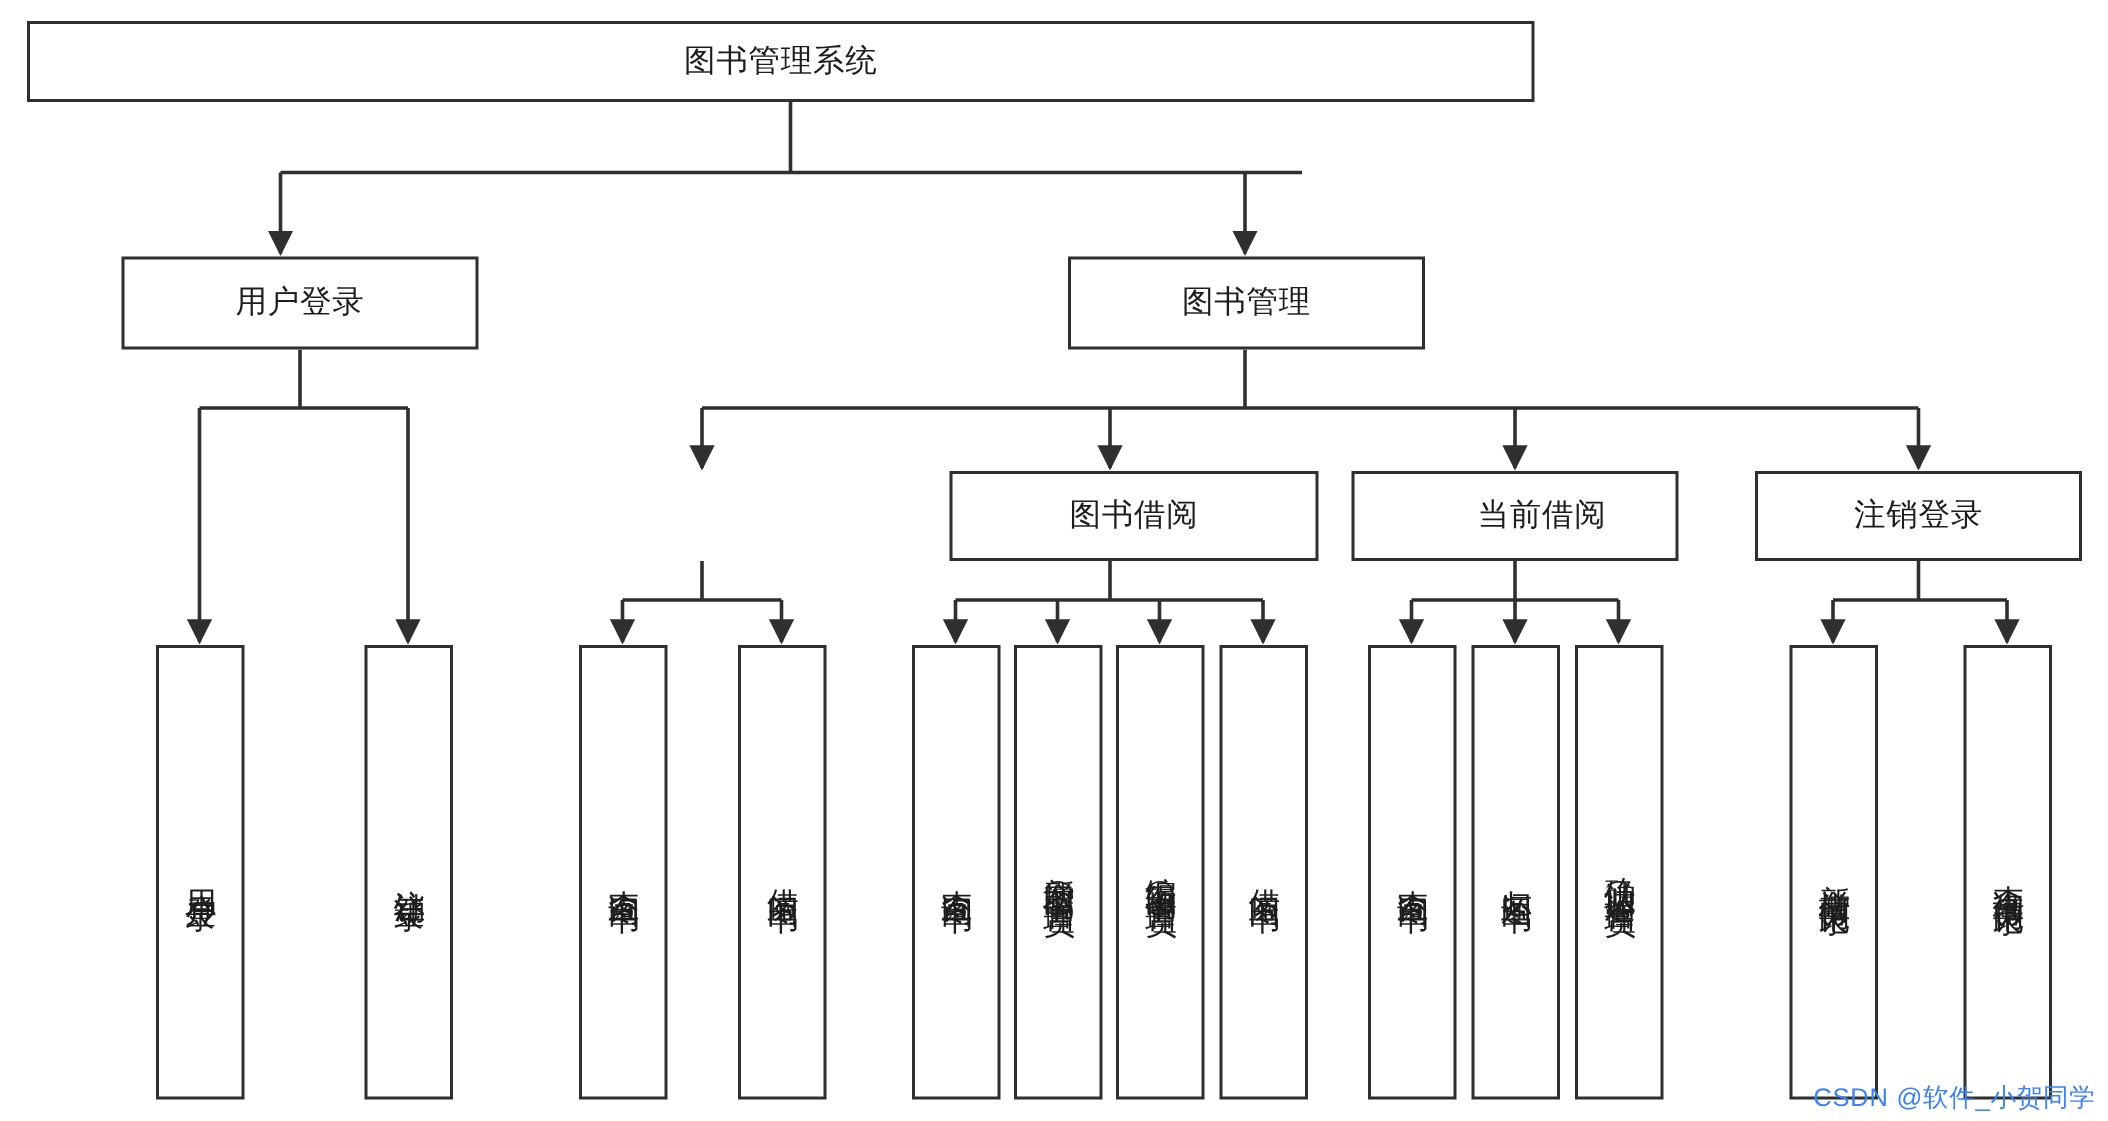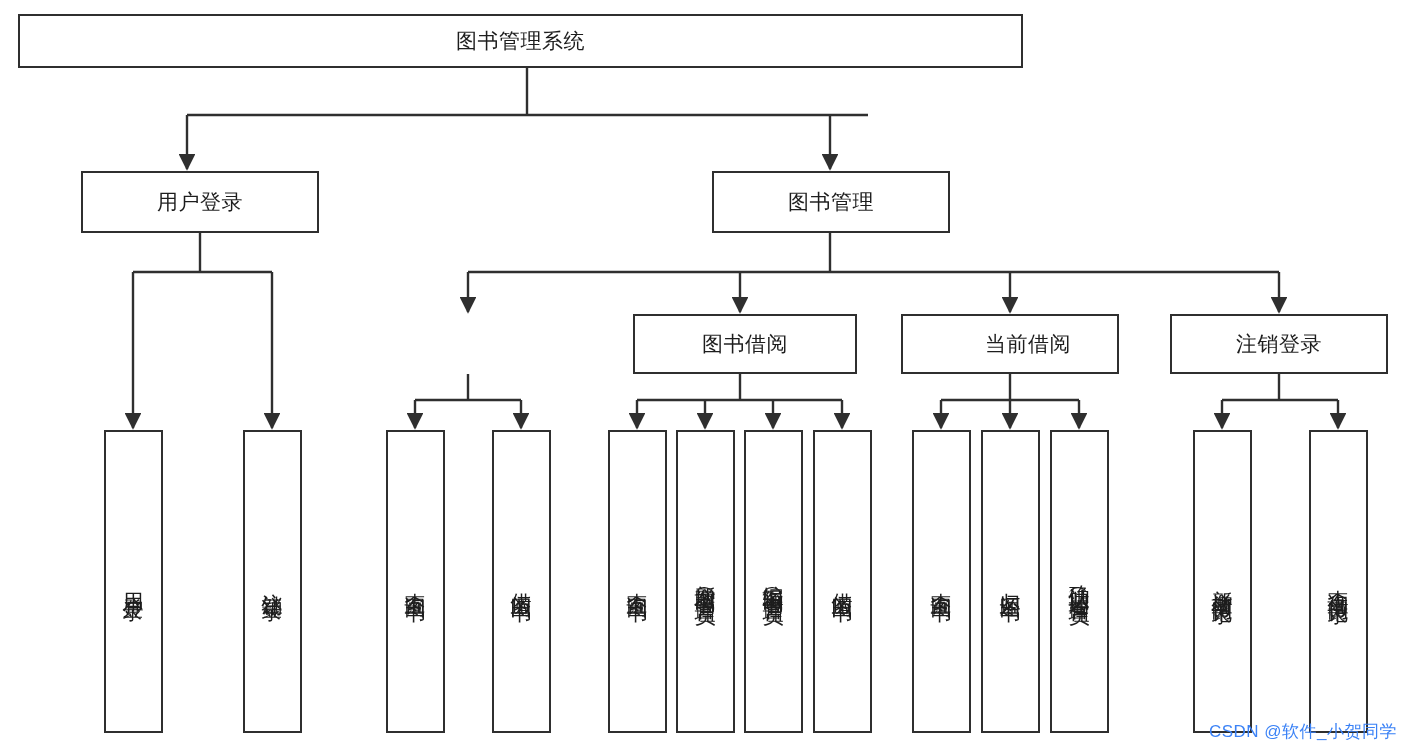--- a/index.html
+++ b/index.html
@@ -132,21 +132,21 @@
     <span class="label">图书管理系统</span>
   </div>
 
   <div class="node horiz" style="left:81px; top:171px; width:238px; height:62px;">
     <span class="label">用户登录</span>
   </div>
   <div class="node horiz" style="left:712px; top:171px; width:238px; height:62px;">
     <span class="label">图书管理</span>
   </div>
 
-  <div class="node horiz" style="left:633px; top:314px; width:224px; height:60px;">
+  <div class="node horiz" style="left:633px; top:314px; width:246px; height:60px;">
     <span class="label">图书借阅</span>
   </div>
   <div class="node horiz" style="left:901px; top:314px; width:218px; height:60px;padding-left:36px;">
     <span class="label">当前借阅</span>
   </div>
   <div class="node horiz" style="left:1170px; top:314px; width:218px; height:60px;">
     <span class="label">注销登录</span>
   </div>
 
   <div class="node vert" style="left:104px; top:430px; width:59px; height:303px;">

